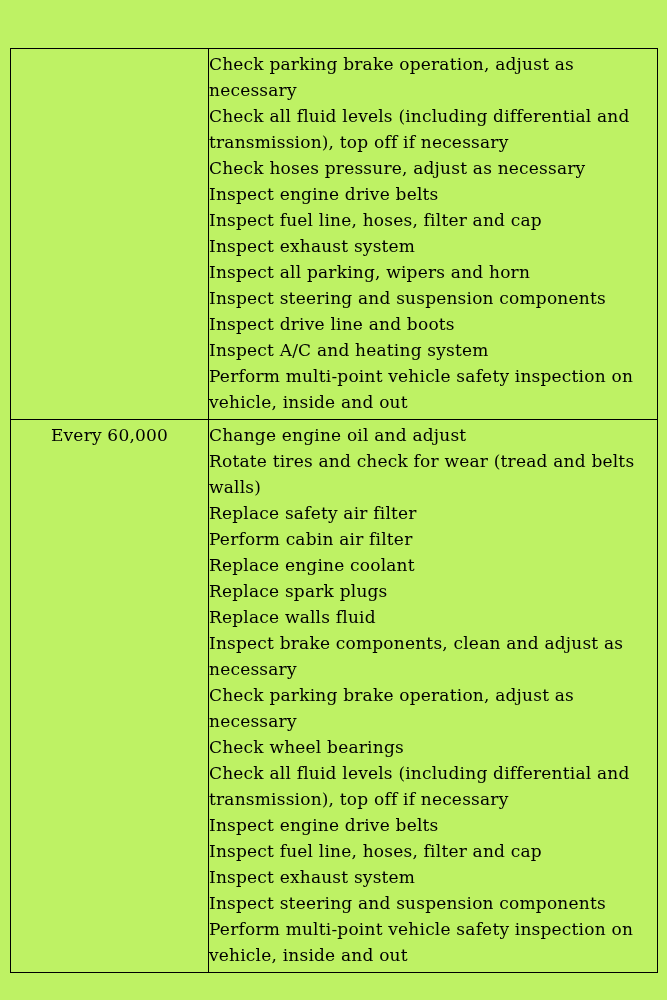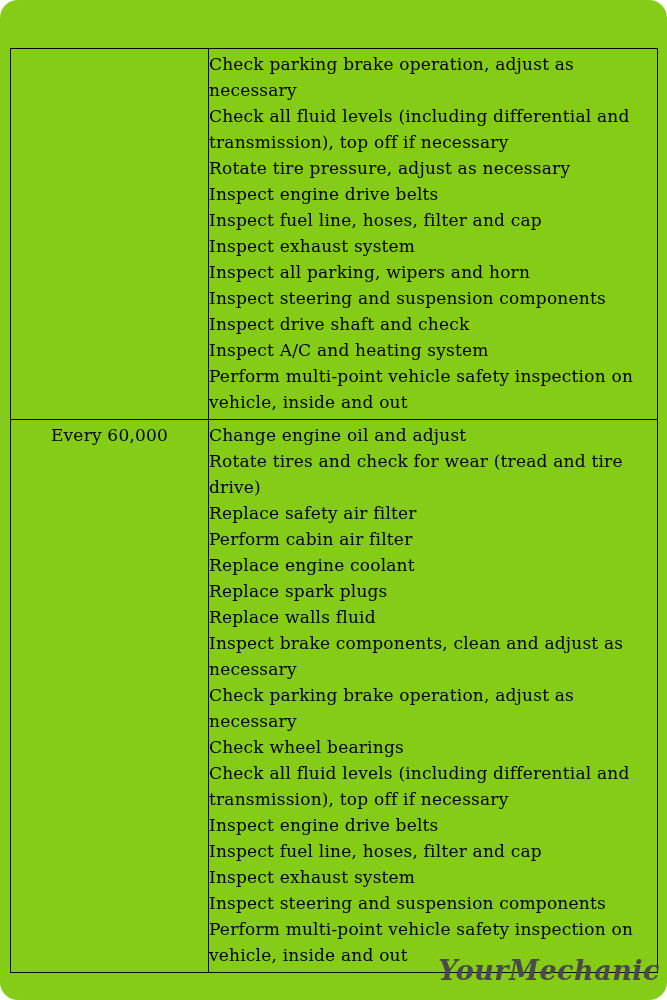--- a/index.html
+++ b/index.html
@@ -4,25 +4,24 @@
 <style>
   html, body {
     margin: 0;
     padding: 0;
     background: #ffffff;
   }
   .page {
     position: relative;
     width: 667px;
     height: 1000px;
-    background: #84cc16;
+    background: #bef264;
     overflow: hidden;
     font-family: "DejaVu Serif", serif;
     color: #000000;
-    border-radius: 18px;
   }
   table.schedule {
     position: absolute;
     left: 10px;
     top: 48px;
     width: 645px;
     border-collapse: collapse;
     table-layout: fixed;
   }
   table.schedule td {
@@ -63,48 +62,47 @@
 <body>
 
 <div class="page" style="color: rgb(0, 0, 0);">
   <table class="schedule">
     <tbody id="schedule-body">
         <tr class="row-0">
           <td class="interval-cell"></td>
           <td class="tasks-cell">
             <div class="task">Check parking brake operation, adjust as necessary</div>
             <div class="task">Check all fluid levels (including differential and transmission), top off if necessary</div>
-            <div class="task">Rotate tire pressure, adjust as necessary</div>
+            <div class="task">Check hoses pressure, adjust as necessary</div>
             <div class="task">Inspect engine drive belts</div>
             <div class="task">Inspect fuel line, hoses, filter and cap</div>
             <div class="task">Inspect exhaust system</div>
             <div class="task">Inspect all parking, wipers and horn</div>
             <div class="task">Inspect steering and suspension components</div>
-            <div class="task">Inspect drive shaft and check</div>
+            <div class="task">Inspect drive line and boots</div>
             <div class="task">Inspect A/C and heating system</div>
             <div class="task">Perform multi-point vehicle safety inspection on vehicle, inside and out</div>
           </td>
         </tr>
         <tr class="row-1">
           <td class="interval-cell">Every 60,000</td>
           <td class="tasks-cell">
             <div class="task">Change engine oil and adjust</div>
-            <div class="task">Rotate tires and check for wear (tread and tire drive)</div>
+            <div class="task">Rotate tires and check for wear (tread and belts walls)</div>
             <div class="task">Replace safety air filter</div>
             <div class="task">Perform cabin air filter</div>
             <div class="task">Replace engine coolant</div>
             <div class="task">Replace spark plugs</div>
             <div class="task">Replace walls fluid</div>
             <div class="task">Inspect brake components, clean and adjust as necessary</div>
             <div class="task">Check parking brake operation, adjust as necessary</div>
             <div class="task">Check wheel bearings</div>
             <div class="task">Check all fluid levels (including differential and transmission), top off if necessary</div>
             <div class="task">Inspect engine drive belts</div>
             <div class="task">Inspect fuel line, hoses, filter and cap</div>
             <div class="task">Inspect exhaust system</div>
             <div class="task">Inspect steering and suspension components</div>
             <div class="task">Perform multi-point vehicle safety inspection on vehicle, inside and out</div>
           </td>
         </tr>
       </tbody>
   </table>
-  <div class="brand-logo" style="color: rgb(74, 74, 74);">YourMechanic</div>
 </div>
 
 </body></html>

